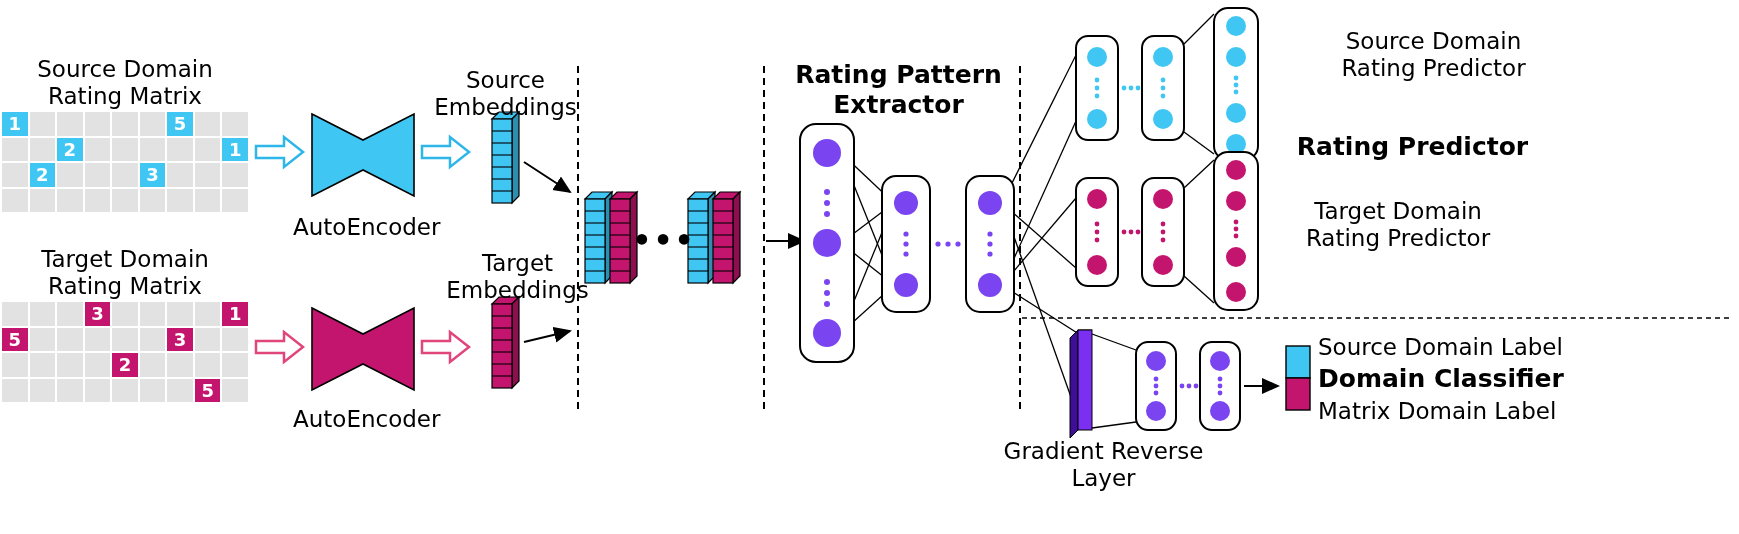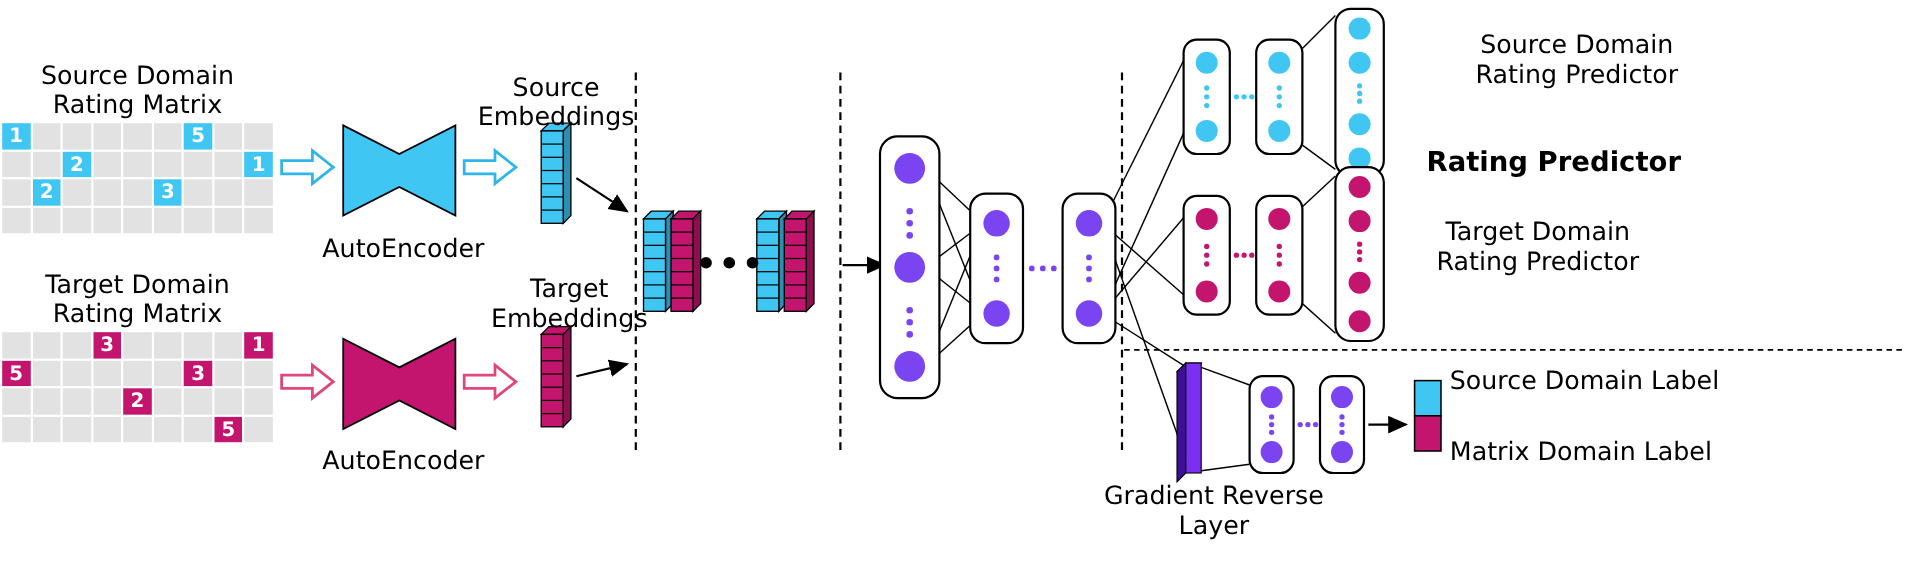--- a/index.html
+++ b/index.html
@@ -300,26 +300,29 @@
   <div class="lbl" style="left:293px;top:214px;width:145px;">AutoEncoder</div>
   <div class="lbl" style="left:293px;top:406px;width:145px;">AutoEncoder</div>
 
   <div class="lbl" style="left:418px;top:67px;width:175px;">Source
 Embeddings</div>
   <div class="lbl" style="left:430px;top:250px;width:175px;">Target
 Embeddings</div>
 
   <div class="lbl" style="left:632px;top:226px;width:64px;font-size:30px;font-weight:bold;line-height:1;letter-spacing:2px;">•••</div>
 
+  <div class="lbl bold" style="left:786px;top:60px;width:225px;">Rating Pattern
+Extractor</div>
 
   <div class="lbl" style="left:1286px;top:28px;width:295px;">Source Domain
 Rating Predictor</div>
   <div class="lbl bold" style="left:1280px;top:132px;width:265px;">Rating Predictor</div>
   <div class="lbl" style="left:1288px;top:198px;width:220px;">Target Domain
 Rating Predictor</div>
 
   <div class="lbl left" style="left:1318px;top:334px;">Source Domain Label</div>
 
   <div class="lbl" style="left:986px;top:438px;width:235px;">Gradient Reverse
 Layer</div>
+  <div class="lbl left bold" style="left:1318px;top:364px;">Domain Classifier</div>
   <div class="lbl left" style="left:1318px;top:398px;">Matrix Domain Label</div>
 
 </div>
 
 </body></html>

